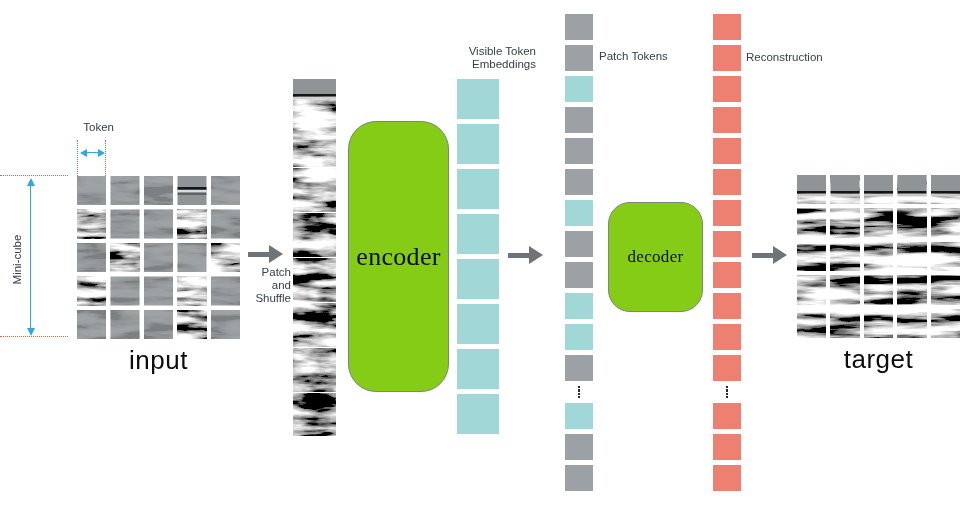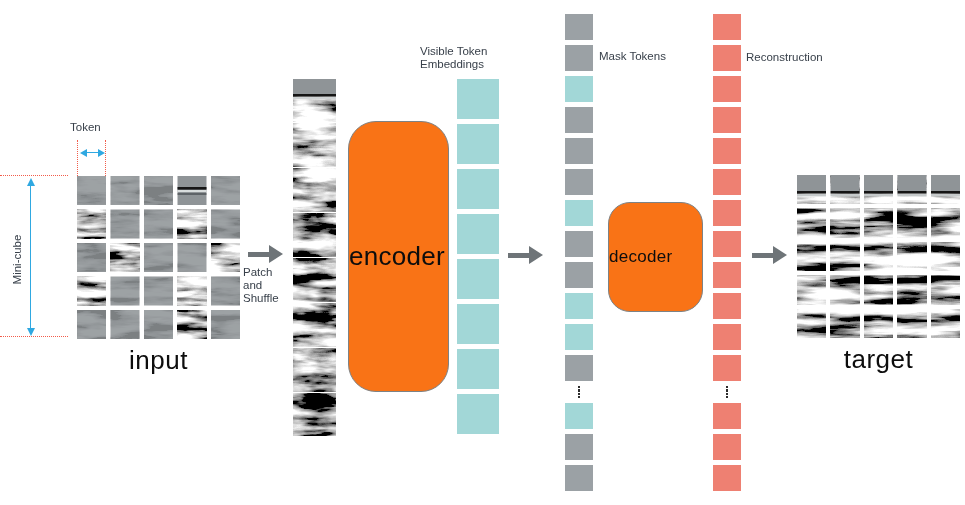--- a/index.html
+++ b/index.html
@@ -1,25 +1,25 @@
 <!DOCTYPE html>
 <html><head>
 <meta charset="utf-8">
 <style>
   html,body{margin:0;padding:0;background:#ffffff;}
   .canvas{position:relative;width:965px;height:505px;background:#ffffff;overflow:hidden;
           font-family:"Liberation Sans", sans-serif;color:#333b45;}
   .lbl{position:absolute;color:#39414b;}
   .lbl.small{font-size:11.5px;line-height:13px;}
-  .lbl.center{text-align:left;}
+  .lbl.center{text-align:right;}
   .lbl.big{font-size:26px;color:#0d0d0d;text-align:center;letter-spacing:.5px;}
   .rot{transform:rotate(-90deg);text-align:center;}
   
-  .box{position:absolute;background:#f97316;border:1.6px solid #7d8285;
-       display:flex;align-items:center;justify-content:flex-start;}
+  .box{position:absolute;background:#84cc16;border:1.6px solid #7d8285;
+       display:flex;align-items:center;justify-content:center;font-family:Liberation Serif, serif;}
   .boxlabel{font-size:26px;color:#0d0d0d;letter-spacing:.3px;}
   .boxlabel.sm{font-size:17px;}
   
   .gray-arrow{position:absolute;display:flex;align-items:center;height:18px;}
   .ga-shaft{display:block;width:21px;height:5px;background:#6e7478;}
   .ga-head{display:block;width:0;height:0;border-top:9px solid transparent;
            border-bottom:9px solid transparent;border-left:14px solid #6e7478;}
   
   .blue-harrow{position:absolute;display:flex;align-items:center;height:9px;}
   .bh-line{display:block;flex:1;height:1.6px;background:#2fa8e1;}
@@ -199,21 +199,21 @@
       <div class="ellipsis">
         <i></i>
         <i></i>
         <i></i>
         <i></i>
       </div>
       <div class="tok" style="background: rgb(162, 215, 215);"></div>
       <div class="tok" style="background: rgb(155, 161, 165);"></div>
       <div class="tok" style="background: rgb(155, 161, 165);"></div>
     </div>
-  <div class="lbl small" style="left:599px;top:50px">Mask Tokens</div>
+  <div class="lbl small" style="left:599px;top:50px">Patch Tokens</div>
 
   <div class="box" style="left:608px;top:202px;width:93px;height:108px;border-radius:22px">
     <span class="boxlabel sm">decoder</span>
   </div>
 
   <div class="tokcol" id="recon-col" style="left:713px;top:14px">
       <div class="tok" style="background: rgb(238, 128, 114);"></div>
       <div class="tok" style="background: rgb(238, 128, 114);"></div>
       <div class="tok" style="background: rgb(238, 128, 114);"></div>
       <div class="tok" style="background: rgb(238, 128, 114);"></div>

